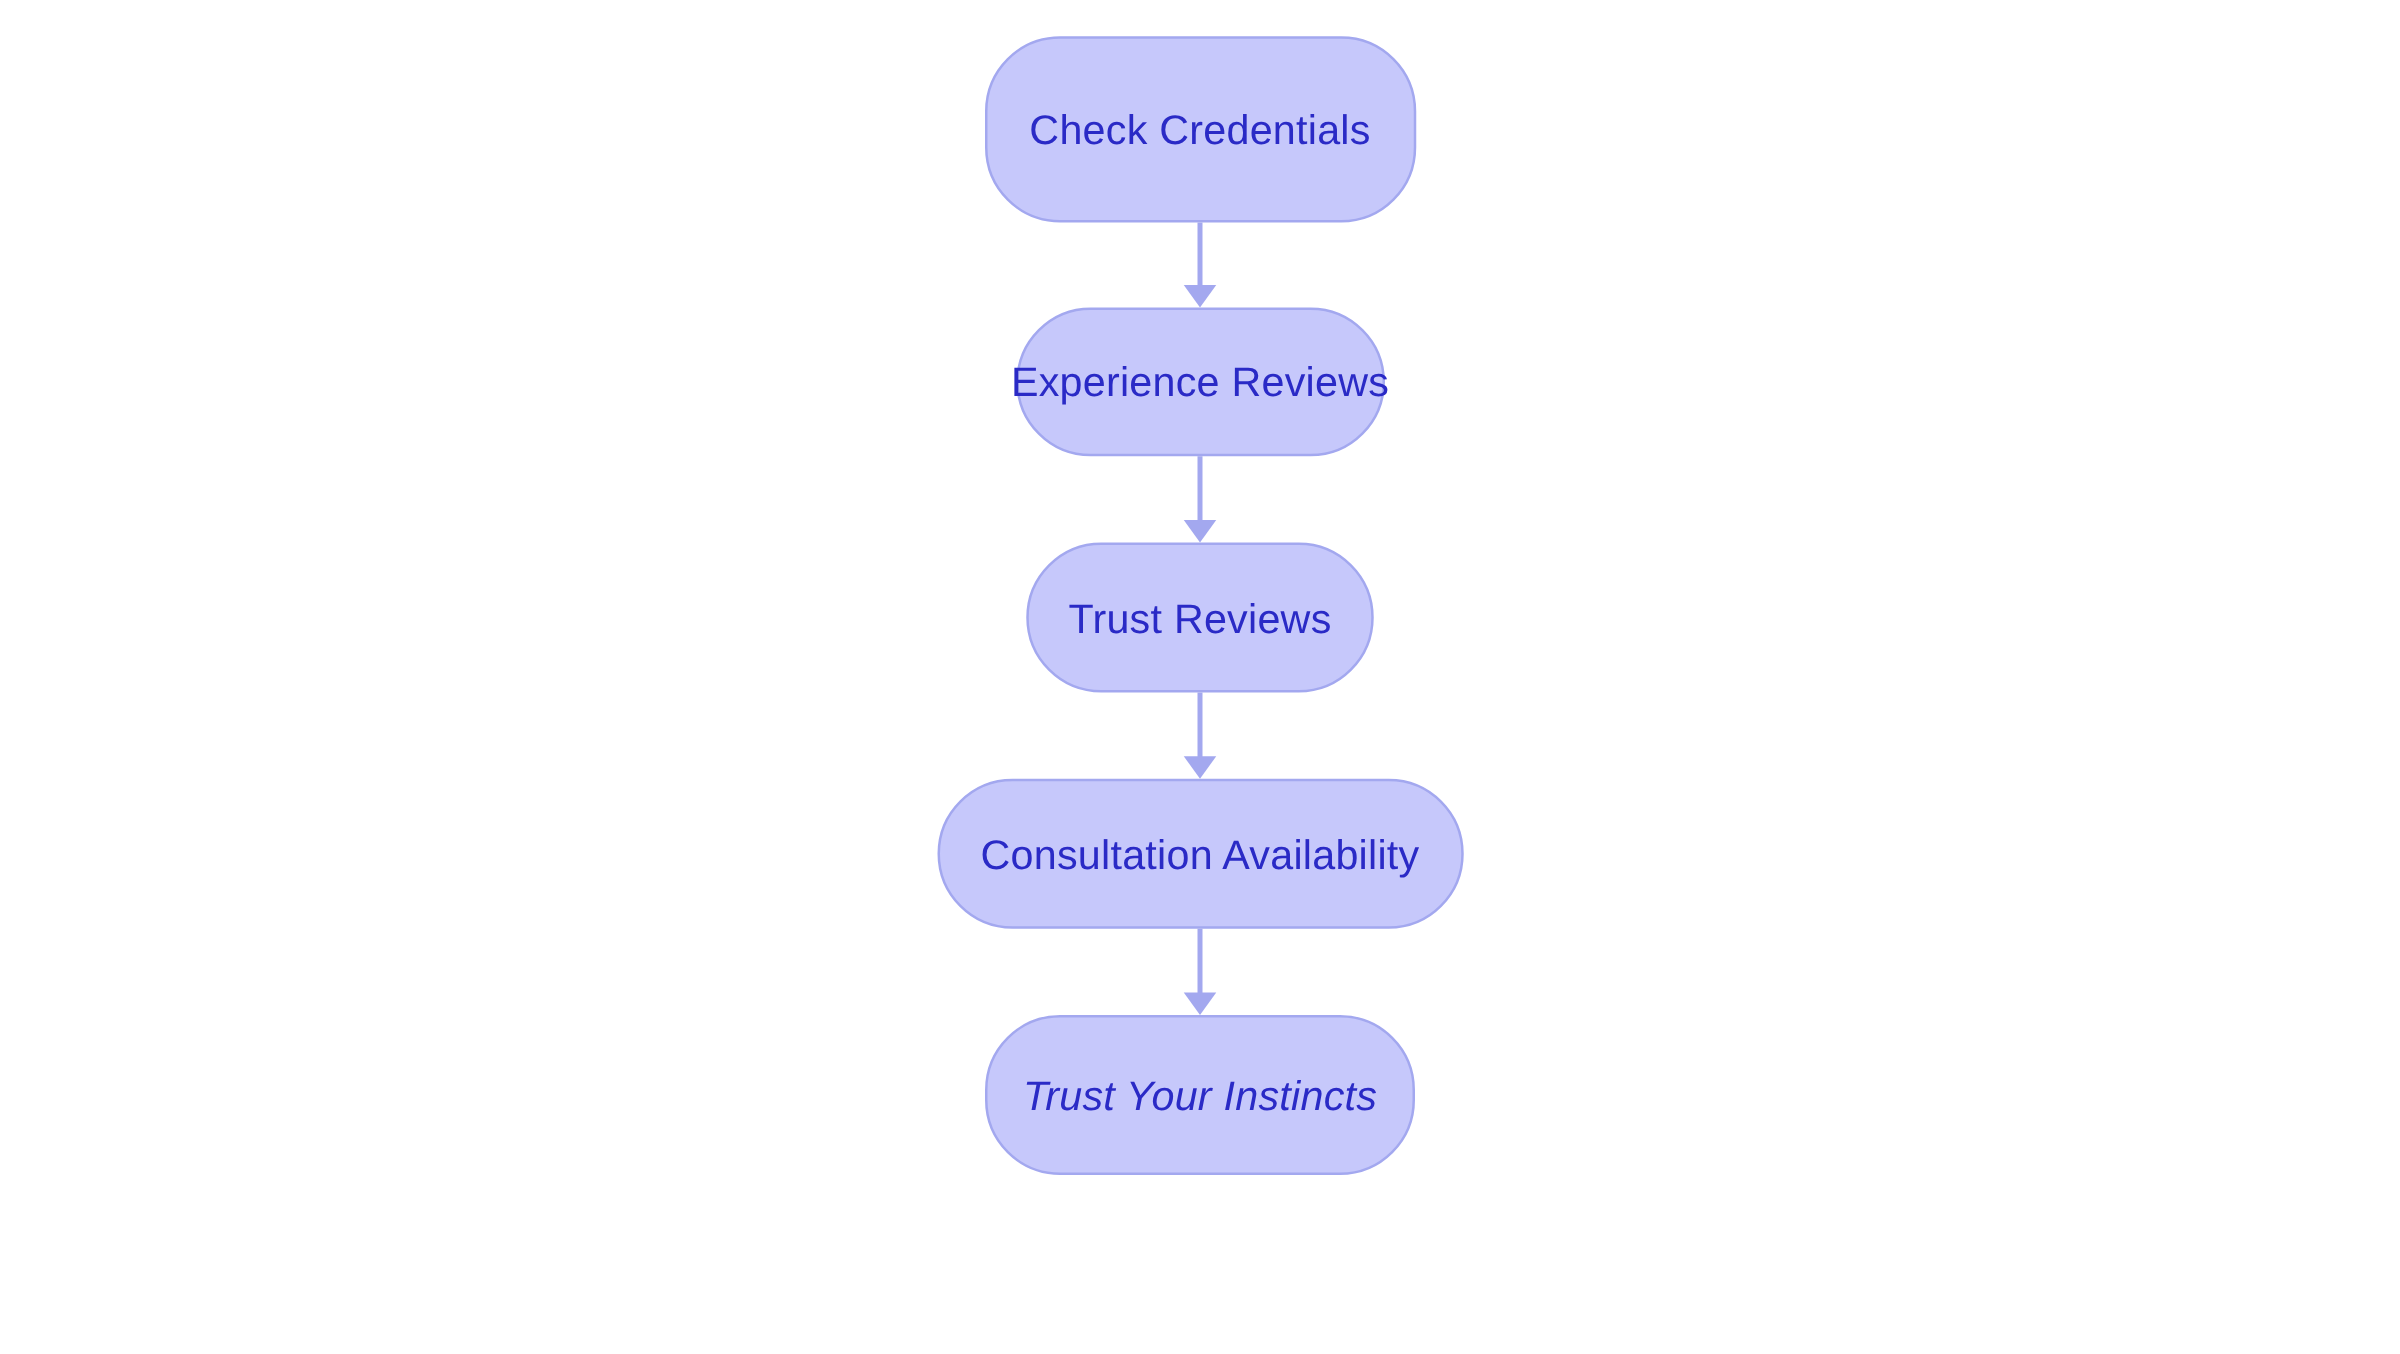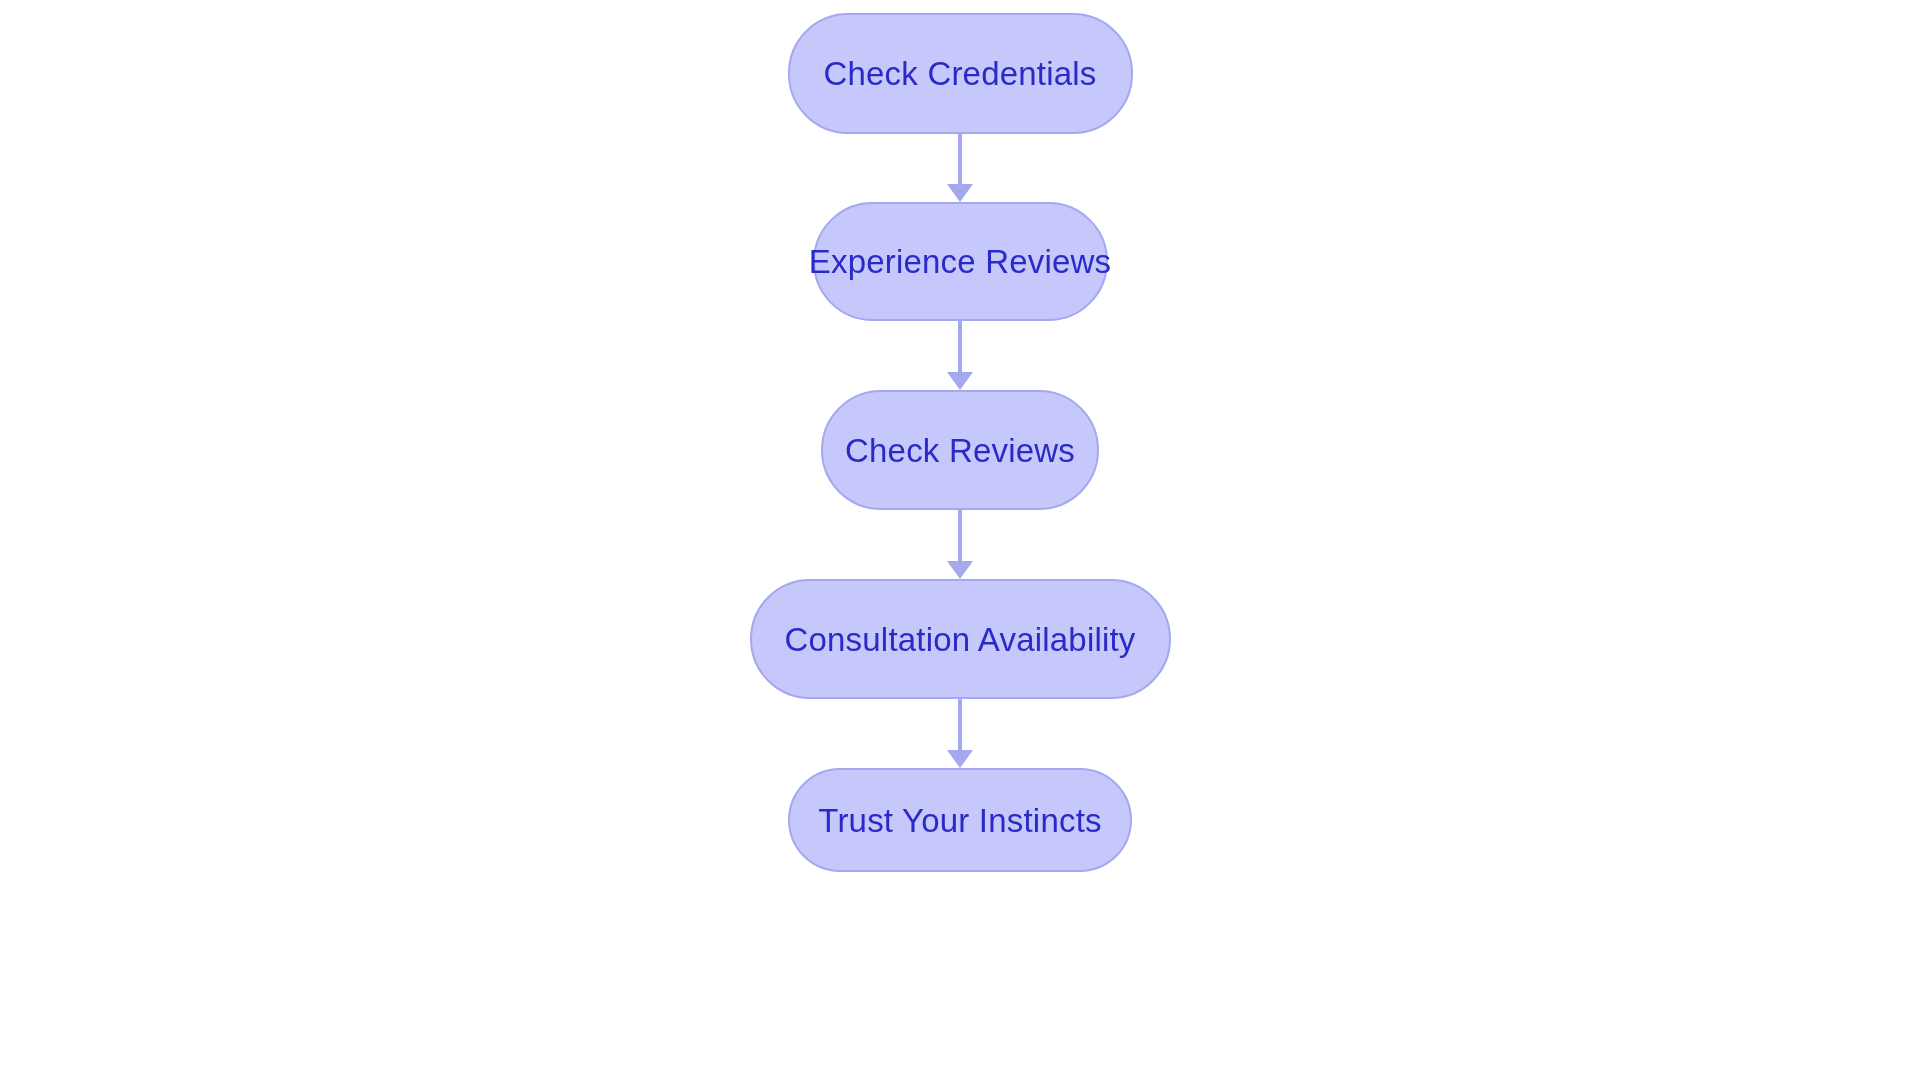--- a/index.html
+++ b/index.html
@@ -72,37 +72,37 @@
     width: 0;
     height: 0;
     border-left: 13px solid transparent;
     border-right: 13px solid transparent;
     border-top: 18px solid #a3a8ef;
     flex: 0 0 auto;
     margin-top: -1px;
   }
 
   
-  .node-1 { margin-top: 13px; width: 345px; height: 121px; }
+  .node-1 { margin-top: 29px; width: 345px; height: 149px; }
   
   .conn-1 { height: 68px; }
   
   .node-2 { width: 295px; height: 119px; }
   
   .conn-2 { height: 69px; }
   
   .node-3 { width: 278px; height: 120px; }
   
   .conn-3 { height: 69px; }
   
   .node-4 { width: 421px; height: 120px; }
   
   .conn-4 { height: 69px; }
   
-  .node-5 { width: 344px; height: 104px; }
+  .node-5 { width: 344px; height: 128px; font-style: italic; }
 </style>
 </head>
 <body>
 
 <div id="flowchart-canvas">
   <div class="flow-column">
 
     <div class="flow-node node-1">
       <span class="flow-node-label">Check Credentials</span>
     </div>
@@ -115,21 +115,21 @@
     <div class="flow-node node-2">
       <span class="flow-node-label">Experience Reviews</span>
     </div>
 
     <div class="flow-connector conn-2">
       <div class="connector-line"></div>
       <div class="connector-head"></div>
     </div>
 
     <div class="flow-node node-3">
-      <span class="flow-node-label">Check Reviews</span>
+      <span class="flow-node-label">Trust Reviews</span>
     </div>
 
     <div class="flow-connector conn-3">
       <div class="connector-line"></div>
       <div class="connector-head"></div>
     </div>
 
     <div class="flow-node node-4">
       <span class="flow-node-label">Consultation Availability</span>
     </div>

